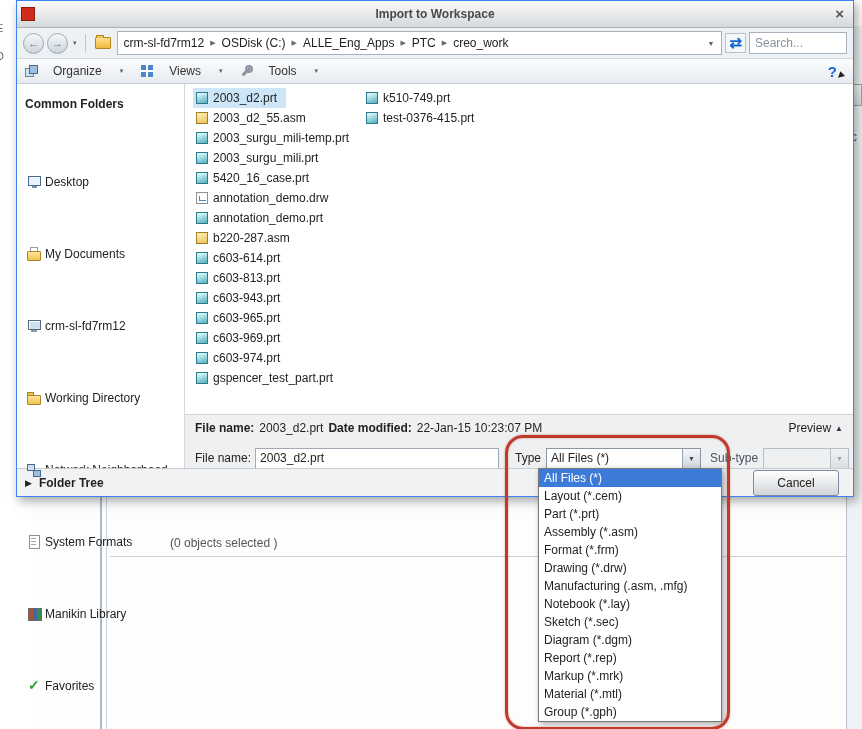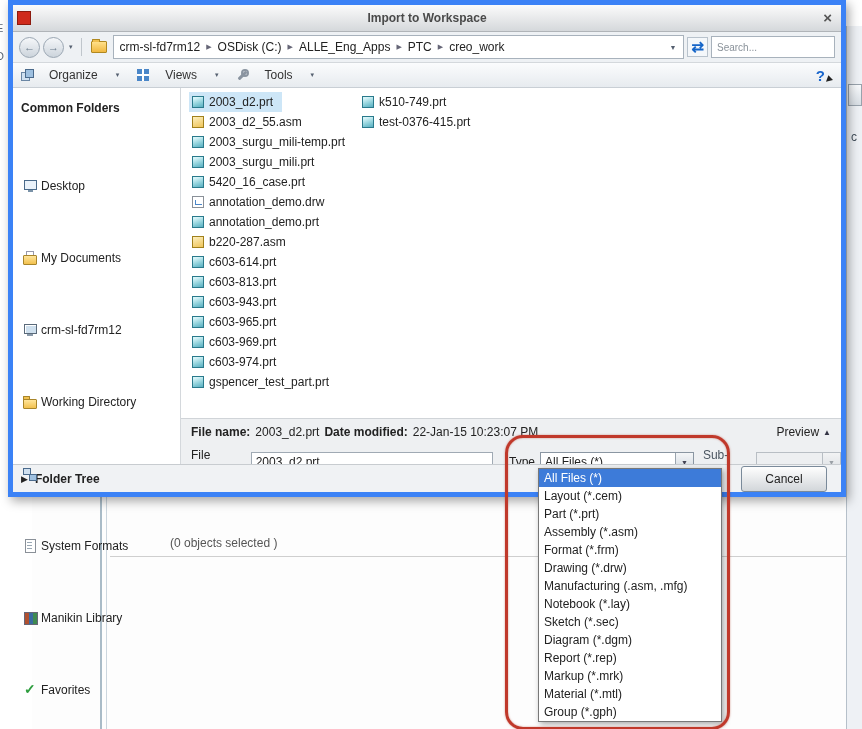--- a/index.html
+++ b/index.html
@@ -13,22 +13,22 @@
   .vline1{position:absolute;left:100px;top:497px;width:2px;height:232px;background:#a9bbc7;}
   .vline2{position:absolute;left:106px;top:497px;width:1px;height:232px;background:#ccd6de;}
   .objects-label{position:absolute;left:138px;top:536px;color:#555;}
   .hline{position:absolute;left:110px;top:556px;width:736px;height:1px;background:#cfcfcf;}
   .right-strip{position:absolute;left:846px;top:26px;width:16px;height:703px;background:#eef1f5;border-left:1px solid #b6c0ca;}
   .right-strip-box{position:absolute;left:848px;top:84px;width:12px;height:20px;
        background:linear-gradient(#f8fafc,#d8dee4);border:1px solid #98a2ac;}
   .right-strip-label{position:absolute;left:851px;top:130px;color:#44505c;}
 
   
-  .dialog{position:absolute;left:8px;top:0;width:838px;height:497px;background:#f0f2f4;
-          border:5px solid #3b82f6;box-shadow:3px 4px 10px rgba(0,0,0,.35);
+  .dialog{position:absolute;left:16px;top:0;width:838px;height:497px;background:#f0f2f4;
+          border:1px solid #3b82f6;box-shadow:3px 4px 10px rgba(0,0,0,.35);
           display:flex;flex-direction:column;box-sizing:border-box;z-index:2;}
 
   .titlebar{height:26px;flex:0 0 26px;background:linear-gradient(#fbfbfb,#d5d8db);
             border-bottom:1px solid #b0b4b8;display:flex;align-items:center;position:relative;}
   .app-icon{width:12px;height:12px;background:#cf2a1b;border:1px solid #8c1a0e;margin-left:4px;z-index:1;}
   .title{position:absolute;left:0;right:0;text-align:center;font-weight:bold;color:#4a4a4a;}
   .close-btn{margin-left:auto;margin-right:9px;color:#555;font-size:15px;font-weight:bold;z-index:1;cursor:default;line-height:14px;}
 
   .addressbar{height:30px;flex:0 0 30px;background:#eef1f4;display:flex;align-items:center;
               padding:0 6px;gap:3px;border-bottom:1px solid #d4d8dc;}
@@ -41,22 +41,22 @@
            border-radius:1px;position:relative;margin:0 3px;}
   .afolder::before{content:"";position:absolute;top:-3px;left:0;width:6px;height:2px;background:#f0c050;
            border:1px solid #b08820;border-bottom:none;border-radius:1px 1px 0 0;}
   .crumb-bar{flex:1;height:22px;background:#fff;border:1px solid #a8b2bc;display:flex;
              align-items:center;padding:0 4px;gap:4px;overflow:hidden;}
   .bc-item{padding:0 2px;white-space:nowrap;}
   .bc-sep{color:#667;font-size:7px;}
   .bc-caret{margin-left:auto;color:#556070;font-size:7px;padding:0 3px;}
   .refresh-btn{color:#1565c8;font-size:15px;font-weight:bold;padding:1px 3px;background:#f4f7fa;
                border:1px solid #b8c2cc;line-height:16px;}
-  .search-input{width:124px;height:22px;background:#fff;border:1px solid #a8b2bc;padding:0 5px;
-                font-family:"Liberation Sans",sans-serif;font-size:10px;color:#15803d;box-sizing:border-box;}
+  .search-input{width:98px;height:22px;background:#fff;border:1px solid #a8b2bc;padding:0 5px;
+                font-family:"Liberation Sans",sans-serif;font-size:12px;color:#15803d;box-sizing:border-box;}
   .search-input::placeholder{color:#8a929a;}
 
   .toolbar{height:24px;flex:0 0 24px;background:linear-gradient(#fbfcfd,#e7ebef);
            border-bottom:1px solid #c9cfd5;display:flex;align-items:center;padding:0 8px;gap:16px;}
   .tb-item{display:flex;align-items:center;gap:16px;color:#333;}
   .ico-organize{width:12px;height:12px;position:relative;}
   .ico-organize::before{content:"";position:absolute;left:0;top:3px;width:7px;height:7px;background:#cfe0f0;border:1px solid #6a86a4;}
   .ico-organize::after{content:"";position:absolute;left:4px;top:0;width:7px;height:7px;background:#9ec0e0;border:1px solid #4a6a8c;}
   .ico-views{width:12px;height:12px;background:
       linear-gradient(#4a86c8,#4a86c8) 0 0/5px 5px no-repeat,

